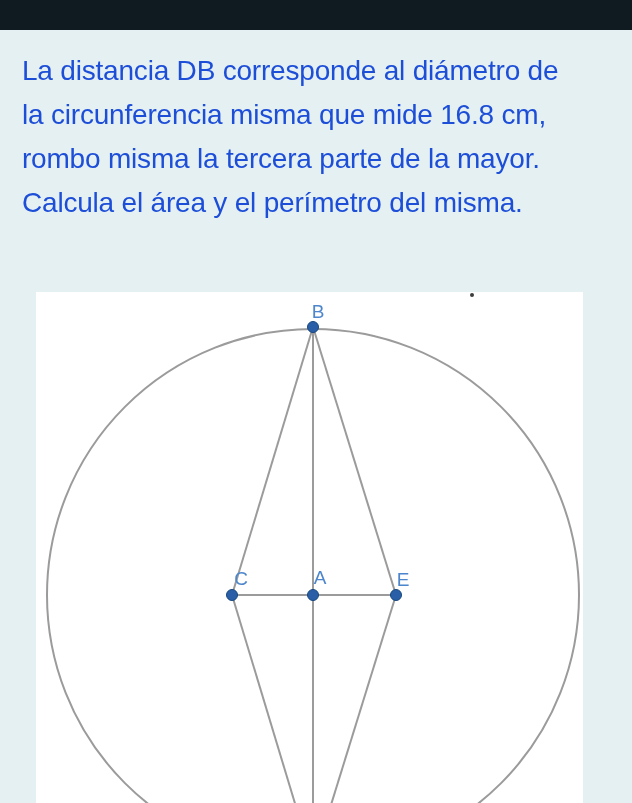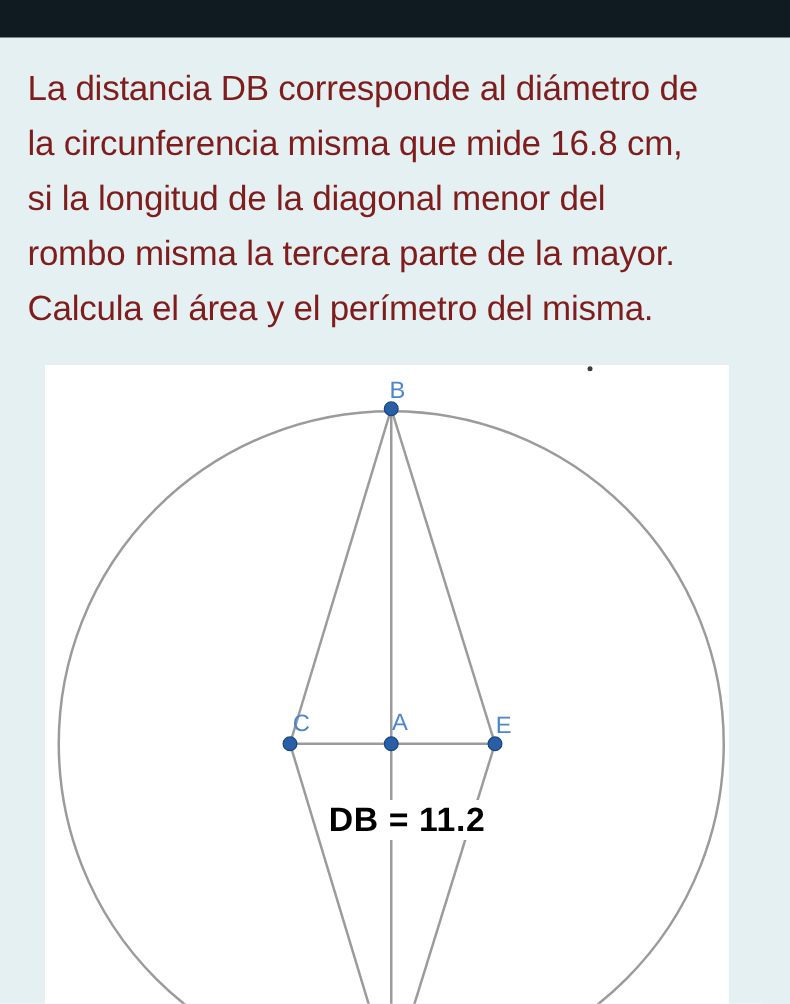--- a/index.html
+++ b/index.html
@@ -12,21 +12,21 @@
     overflow: hidden;
   }
   .top-bar {
     position: absolute; left: 0; top: 0;
     width: 632px; height: 30px;
     background: #0f1b20;
   }
   .problem-text {
     position: absolute; left: 22px; top: 49px; width: 596px;
     font-size: 28px; line-height: 44px;
-    color: #7f1d1d;
+    color: #1d4ed8;
     letter-spacing: -0.2px;
   }
   .figure-panel {
     position: absolute; left: 36px; top: 292px;
     width: 547px; height: 511px;
     background: #ffffff;
   }
   .figure-panel svg { position: absolute; left: 0; top: 0; }
   .measurement-label {
     position: absolute; left: 222px; top: 348px;
@@ -43,21 +43,20 @@
   }
 </style>
 </head>
 <body>
 
 <div class="top-bar"></div>
 
 <div class="problem-text">
   <div>La distancia DB corresponde al diámetro de</div>
   <div>la circunferencia misma que mide 16.8 cm,</div>
-  <div>si la longitud de la diagonal menor del</div>
   <div>rombo misma la tercera parte de la mayor.</div>
   <div>Calcula el área y el perímetro del misma.</div>
 </div>
 
 <div class="figure-panel">
   <svg id="figure-svg" width="547" height="511" viewBox="0 0 547 511">
       <circle cx="277" cy="303" r="266" fill="none" stroke="#9b9b9b" stroke-width="2"></circle>
       <line x1="277" y1="35" x2="196" y2="303" stroke="#9b9b9b" stroke-width="2"></line>
       <line x1="277" y1="35" x2="360" y2="303" stroke="#9b9b9b" stroke-width="2"></line>
       <line x1="277" y1="35" x2="277" y2="571" stroke="#9b9b9b" stroke-width="2"></line>
@@ -67,14 +66,13 @@
       <circle cx="277" cy="35" r="5.5" fill="#2a5fa8" stroke="#17477e" stroke-width="1"></circle>
       <text x="282" y="26" fill="#4d86cc" text-anchor="middle" font-size="19px" font-family="&quot;Liberation Sans&quot;, sans-serif">B</text>
       <circle cx="196" cy="303" r="5.5" fill="#2a5fa8" stroke="#17477e" stroke-width="1"></circle>
       <text x="205" y="293" fill="#4d86cc" text-anchor="middle" font-size="19px" font-family="&quot;Liberation Sans&quot;, sans-serif">C</text>
       <circle cx="277" cy="303" r="5.5" fill="#2a5fa8" stroke="#17477e" stroke-width="1"></circle>
       <text x="284" y="292" fill="#4d86cc" text-anchor="middle" font-size="19px" font-family="&quot;Liberation Sans&quot;, sans-serif">A</text>
       <circle cx="360" cy="303" r="5.5" fill="#2a5fa8" stroke="#17477e" stroke-width="1"></circle>
       <text x="367" y="294" fill="#4d86cc" text-anchor="middle" font-size="19px" font-family="&quot;Liberation Sans&quot;, sans-serif">E</text>
     </svg>
   <div class="stray-dot"></div>
-  <div class="measurement-label">DB = 11.2</div>
 </div>
 
 </body></html>

